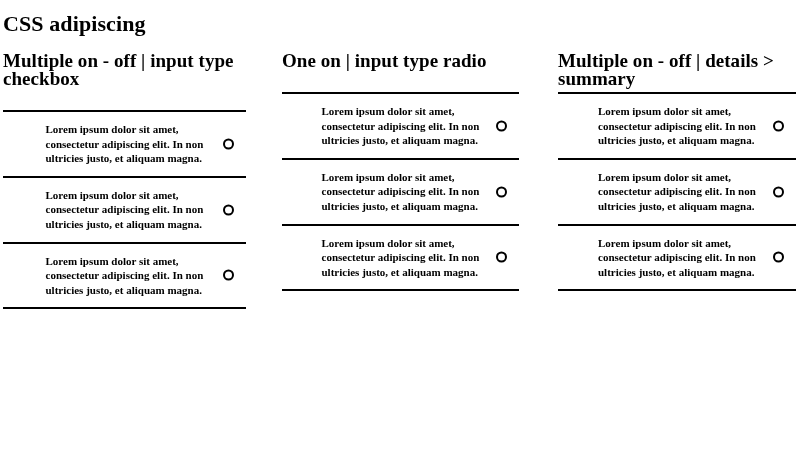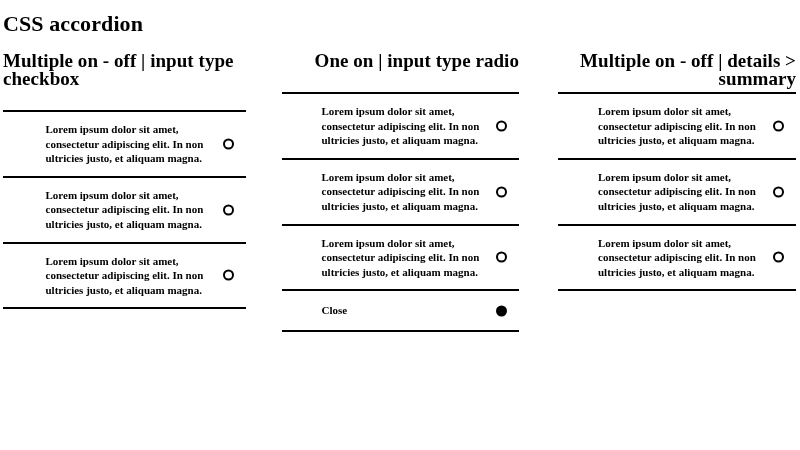--- a/index.html
+++ b/index.html
@@ -56,21 +56,21 @@
     line-height: 18px;
     font-weight: bold;
     margin: 0 0 0 0;
     padding: 0;
     letter-spacing: 0.05px;
   }
 
   
   .column-1 .column-heading { height: 36px; }
   .column-2 .column-heading,
-  .column-3 .column-heading { height: 18px; text-align: right; }
+  .column-3 .column-heading { height: 18px; }
 
   .accordion {
     margin-top: 22px;
     border-top: 2px solid #000000;
   }
 
   .accordion-item {
     border-bottom: 2px solid #000000;
     position: relative;
     display: flex;
@@ -114,21 +114,21 @@
   .accordion-item.close-row .item-label {
     padding-top: 12px;
     padding-bottom: 12px;
   }
 </style>
 </head>
 <body>
 
 <div class="page">
 
-  <h1 class="page-title">CSS accordion</h1>
+  <h1 class="page-title">CSS adipiscing</h1>
 
   <div class="columns">
 
     <section class="column column-1">
       <h2 class="column-heading">Multiple on - off | input type checkbox</h2>
       <div class="accordion">
 
         <div class="accordion-item">
           <div class="item-label">Lorem ipsum dolor sit amet, consectetur adipiscing elit. In non ultricies justo, et aliquam magna.</div>
           <span class="marker off"></span>
@@ -159,24 +159,20 @@
         <div class="accordion-item">
           <div class="item-label">Lorem ipsum dolor sit amet, consectetur adipiscing elit. In non ultricies justo, et aliquam magna.</div>
           <span class="marker off"></span>
         </div>
 
         <div class="accordion-item">
           <div class="item-label">Lorem ipsum dolor sit amet, consectetur adipiscing elit. In non ultricies justo, et aliquam magna.</div>
           <span class="marker off"></span>
         </div>
 
-        <div class="accordion-item close-row">
-          <div class="item-label">Close</div>
-          <span class="marker on"></span>
-        </div>
 
       </div>
     </section>
 
     <section class="column column-3">
       <h2 class="column-heading">Multiple on - off | details &gt; summary</h2>
       <div class="accordion">
 
         <div class="accordion-item">
           <div class="item-label">Lorem ipsum dolor sit amet, consectetur adipiscing elit. In non ultricies justo, et aliquam magna.</div>

